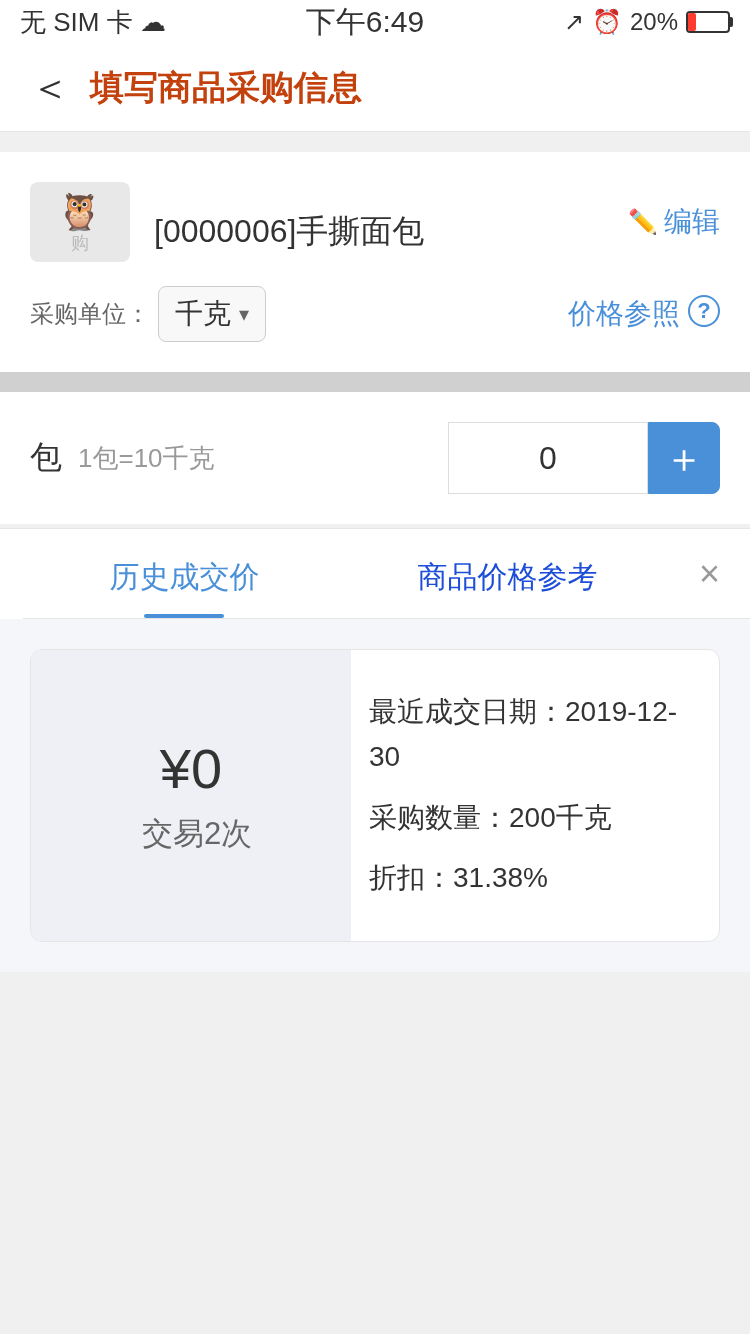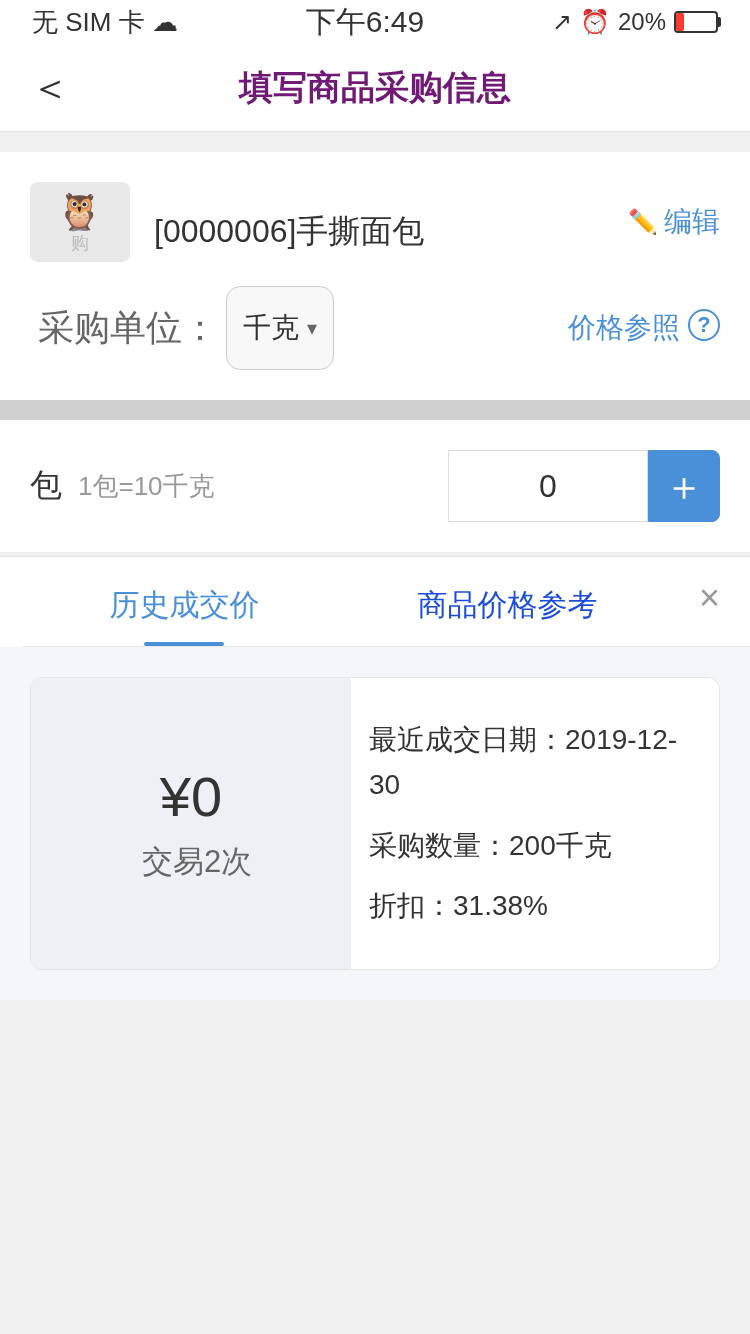--- a/index.html
+++ b/index.html
@@ -13,21 +13,21 @@
       color: #333;
     }
 
     
     .status-bar {
       height: 44px;
       background: #fff;
       display: flex;
       align-items: center;
       justify-content: space-between;
-      padding: 0 32px;
+      padding: 0 20px;
       font-size: 26px;
       font-weight: 500;
     }
     .status-left {
       display: flex;
       align-items: center;
       gap: 8px;
     }
     .status-center {
       font-size: 30px;
@@ -74,24 +74,24 @@
       border-bottom: 1px solid #e5e5e5;
     }
     .nav-back {
       font-size: 40px;
       color: #333;
       cursor: pointer;
       padding: 10px 20px 10px 0;
     }
     .nav-title {
       flex: 1;
-      text-align: center;
+      text-align: left;
       font-size: 34px;
       font-weight: 600;
-      color: #701a75;
+      color: #c2410c;
       margin-right: 60px;
     }
 
     
     .product-card {
       background: #fff;
       margin-top: 20px;
       padding: 30px;
     }
     .product-header {
@@ -133,30 +133,29 @@
     }
     .edit-icon {
       font-size: 24px;
     }
     .product-unit-row {
       display: flex;
       align-items: center;
       justify-content: space-between;
     }
     .unit-label {
-      font-size: 36px;
+      font-size: 24px;
       color: #666;
-      margin-left: 8px;
     }
     .unit-select {
       display: inline-flex;
       align-items: center;
       border: 1px solid #ccc;
-      border-radius: 14px;
-      padding: 22px 16px;
+      border-radius: 8px;
+      padding: 8px 16px;
       font-size: 28px;
       color: #333;
       background: #f8f8f8;
       cursor: pointer;
       gap: 8px;
     }
     .chevron-down {
       font-size: 20px;
       color: #666;
     }
@@ -240,20 +239,21 @@
     
     .bottom-panel {
       background: #fff;
       margin-top: 4px;
       border-top: 1px solid #e5e5e5;
     }
 
     
     .tabs-row {
       display: flex;
+      align-items: center;
       border-bottom: 1px solid #e5e5e5;
       position: relative;
       margin-left: 23px;
     }
     .tab-item {
       flex: 1;
       text-align: center;
       padding: 28px 0 20px;
       font-size: 30px;
       color: #1d4ed8;

